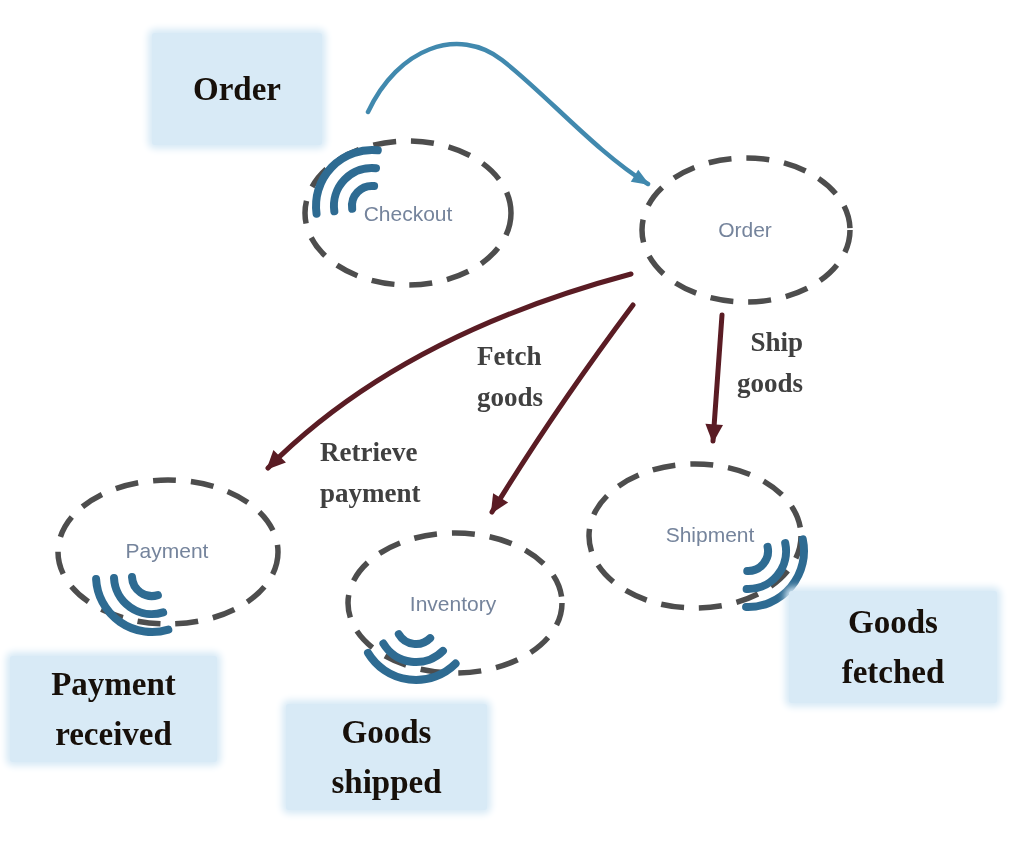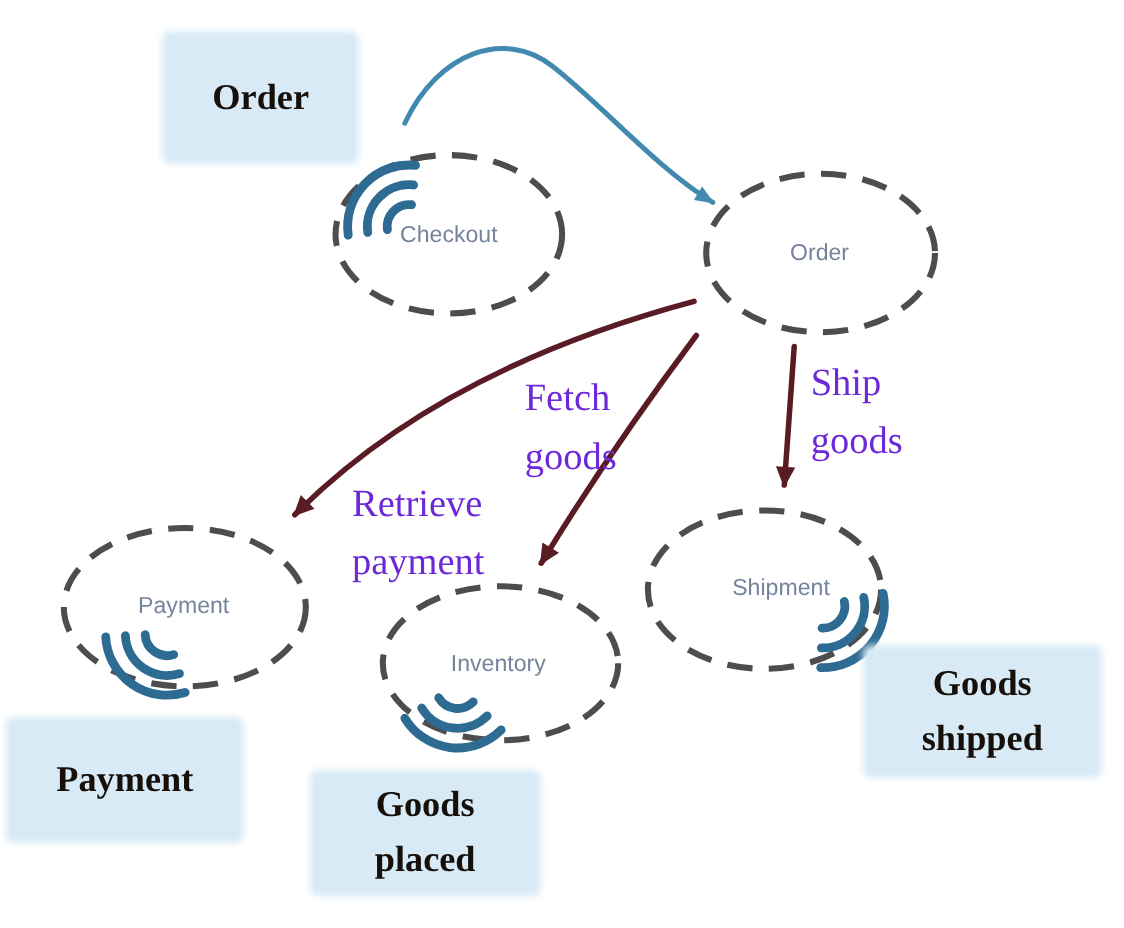--- a/index.html
+++ b/index.html
@@ -46,24 +46,24 @@
     font-family:cursive;
     font-size:33px;
     font-weight:600;
     line-height:1.4;
     text-align:center;
   }
 
   
   .command-label{
     position:absolute;
-    color:#6d28d9;
+    color:#404040;
     font-family:cursive;
-    font-size:35px;
-    font-weight:400;
+    font-size:27px;
+    font-weight:700;
     line-height:1.5;
     white-space:nowrap;
   }
 </style>
 </head>
 <body>
 
 <div class="stage">
 
   <svg width="1022" height="844" viewBox="0 0 1022 844">
@@ -103,36 +103,37 @@
   <div class="node-label" style="left:745px;top:230px;">Order</div>
   <div class="node-label" style="left:167px;top:551px;">Payment</div>
   <div class="node-label" style="left:453px;top:604px;text-align:center;">Inventory</div>
   <div class="node-label" style="left:710px;top:535px;">Shipment</div>
 
   <div class="event-note" style="left:152px;top:33px;width:170px;height:112px;">
     <span>Order</span>
   </div>
   <div class="event-note" style="left:10px;top:656px;width:207px;height:106px;">
     <span>Payment</span>
+    <span>received</span>
   </div>
   <div class="event-note" style="left:286px;top:704px;width:201px;height:106px;">
     <span>Goods</span>
-    <span>placed</span>
+    <span>shipped</span>
   </div>
   <div class="event-note" style="left:789px;top:591px;width:208px;height:112px;">
     <span>Goods</span>
-    <span>shipped</span>
+    <span>fetched</span>
   </div>
 
   <div class="command-label" style="left:320px;top:432px;">
     <div>Retrieve</div>
     <div>payment</div>
   </div>
   <div class="command-label" style="left:477px;top:336px;">
     <div>Fetch</div>
     <div>goods</div>
   </div>
-  <div class="command-label" style="left:737px;top:322px;">
+  <div class="command-label" style="left:737px;top:322px;text-align:right;">
     <div>Ship</div>
     <div>goods</div>
   </div>
 
 </div>
 
 </body></html>

